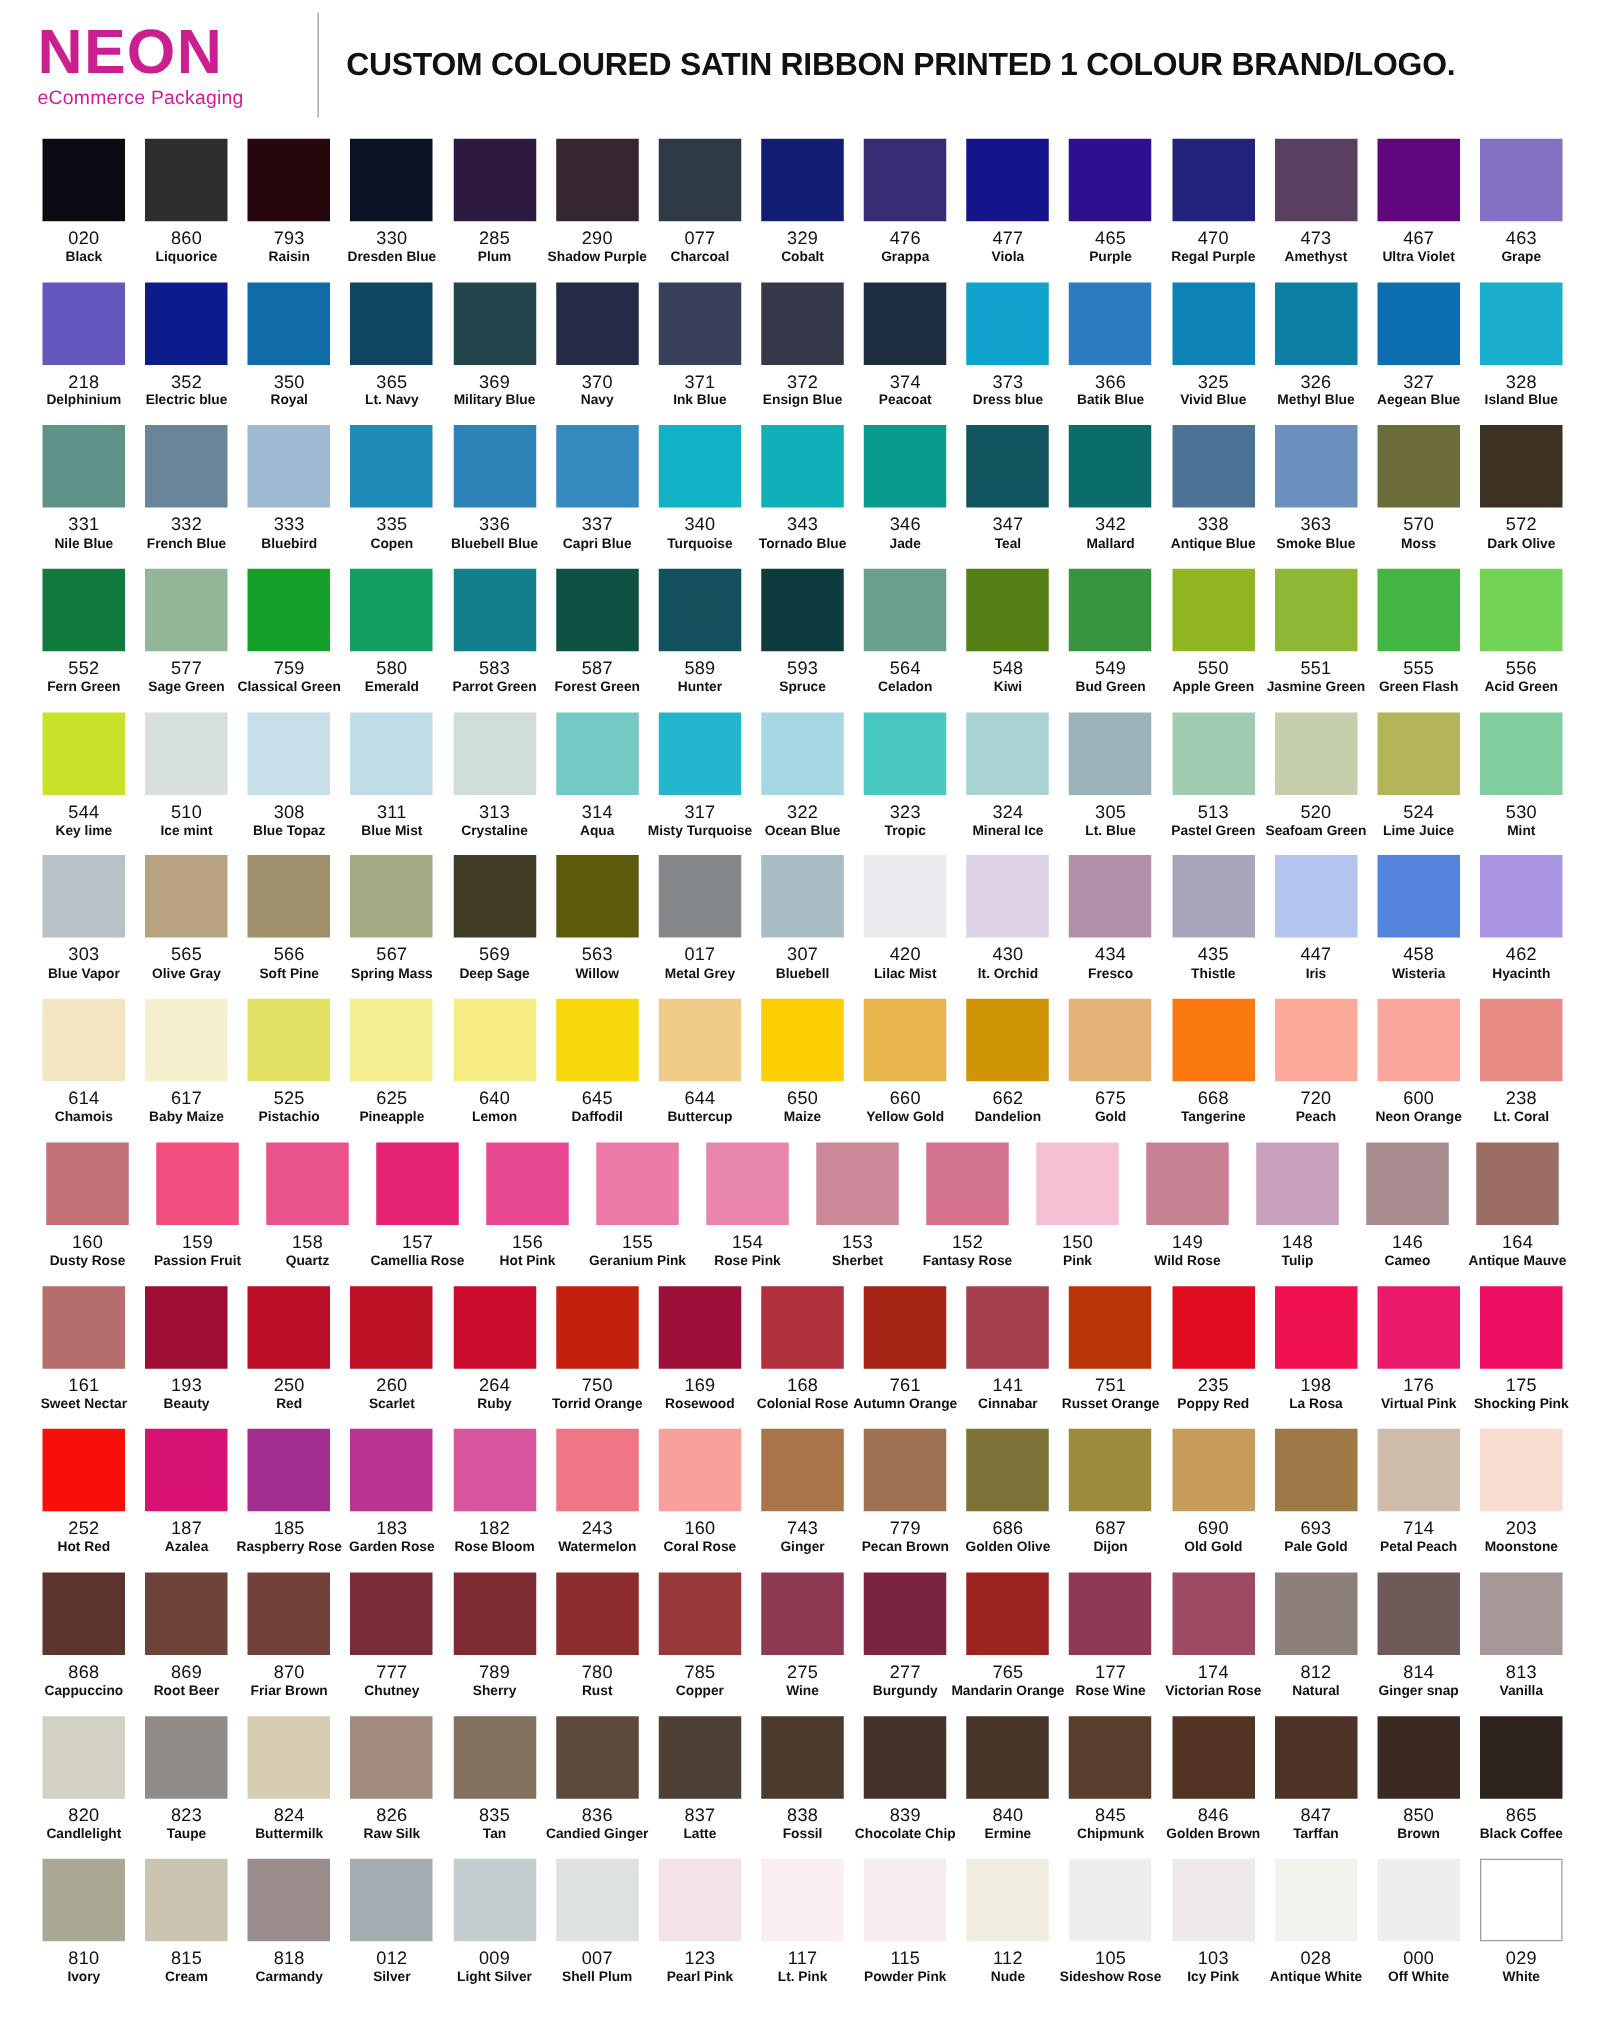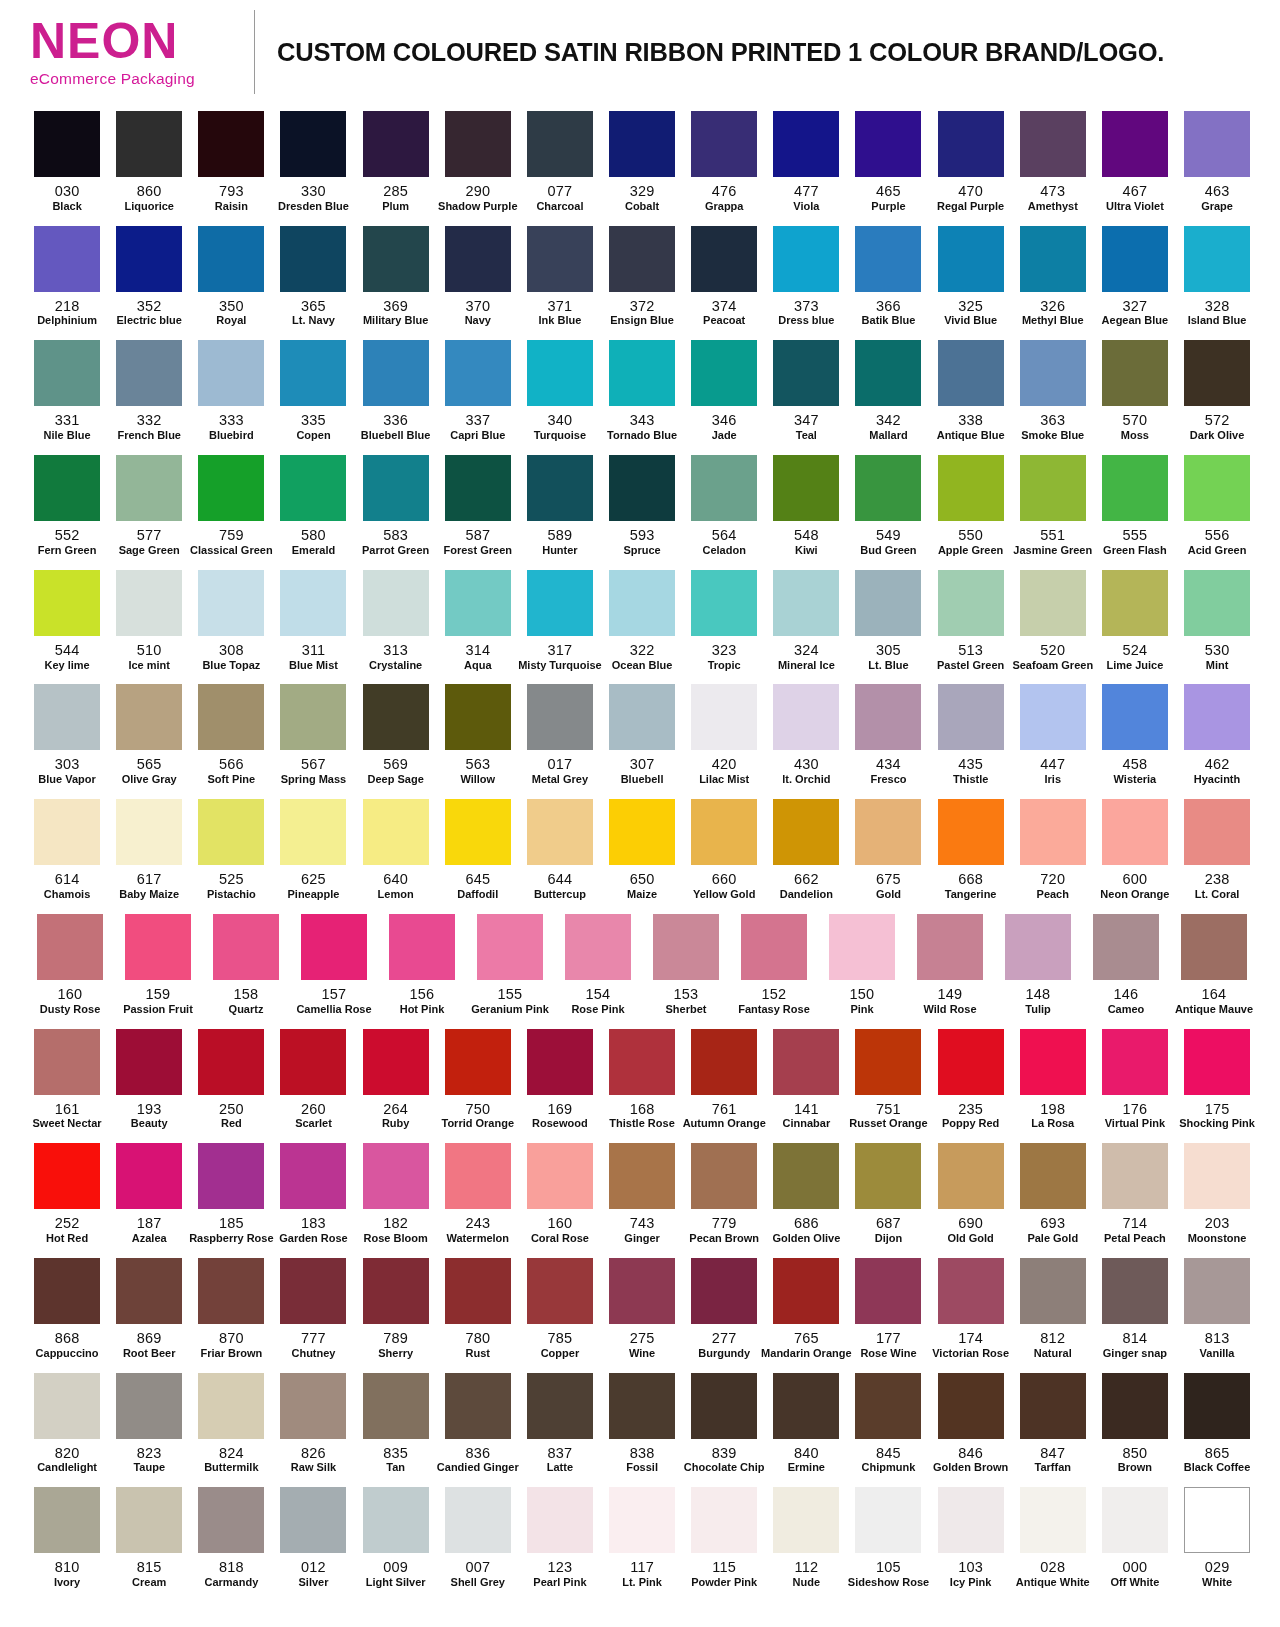--- a/index.html
+++ b/index.html
@@ -117,21 +117,21 @@
       <div class="logo-sub">eCommerce Packaging</div>
     </div>
     <div class="logo-divider"></div>
     <div class="header-title">CUSTOM COLOURED SATIN RIBBON PRINTED 1 COLOUR BRAND/LOGO.</div>
   </div>
 
   <div class="chart" id="chart-grid">
       <div class="swatch-row">
         <div class="swatch-cell">
           <div class="swatch-chip" style="background: rgb(13, 10, 20);"></div>
-          <div class="swatch-code">030</div>
+          <div class="swatch-code">020</div>
           <div class="swatch-name">Black</div>
         </div>
         <div class="swatch-cell">
           <div class="swatch-chip" style="background: rgb(46, 46, 46);"></div>
           <div class="swatch-code">860</div>
           <div class="swatch-name">Liquorice</div>
         </div>
         <div class="swatch-cell">
           <div class="swatch-chip" style="background: rgb(37, 7, 12);"></div>
           <div class="swatch-code">793</div>
@@ -764,21 +764,21 @@
           <div class="swatch-name">Torrid Orange</div>
         </div>
         <div class="swatch-cell">
           <div class="swatch-chip" style="background: rgb(156, 15, 57);"></div>
           <div class="swatch-code">169</div>
           <div class="swatch-name">Rosewood</div>
         </div>
         <div class="swatch-cell">
           <div class="swatch-chip" style="background: rgb(175, 49, 60);"></div>
           <div class="swatch-code">168</div>
-          <div class="swatch-name">Thistle Rose</div>
+          <div class="swatch-name">Colonial Rose</div>
         </div>
         <div class="swatch-cell">
           <div class="swatch-chip" style="background: rgb(167, 37, 22);"></div>
           <div class="swatch-code">761</div>
           <div class="swatch-name">Autumn Orange</div>
         </div>
         <div class="swatch-cell">
           <div class="swatch-chip" style="background: rgb(165, 63, 78);"></div>
           <div class="swatch-code">141</div>
           <div class="swatch-name">Cinnabar</div>
@@ -1062,21 +1062,21 @@
           <div class="swatch-name">Silver</div>
         </div>
         <div class="swatch-cell">
           <div class="swatch-chip" style="background: rgb(192, 204, 206);"></div>
           <div class="swatch-code">009</div>
           <div class="swatch-name">Light Silver</div>
         </div>
         <div class="swatch-cell">
           <div class="swatch-chip" style="background: rgb(221, 225, 226);"></div>
           <div class="swatch-code">007</div>
-          <div class="swatch-name">Shell Grey</div>
+          <div class="swatch-name">Shell Plum</div>
         </div>
         <div class="swatch-cell">
           <div class="swatch-chip" style="background: rgb(243, 227, 231);"></div>
           <div class="swatch-code">123</div>
           <div class="swatch-name">Pearl Pink</div>
         </div>
         <div class="swatch-cell">
           <div class="swatch-chip" style="background: rgb(250, 238, 240);"></div>
           <div class="swatch-code">117</div>
           <div class="swatch-name">Lt. Pink</div>

